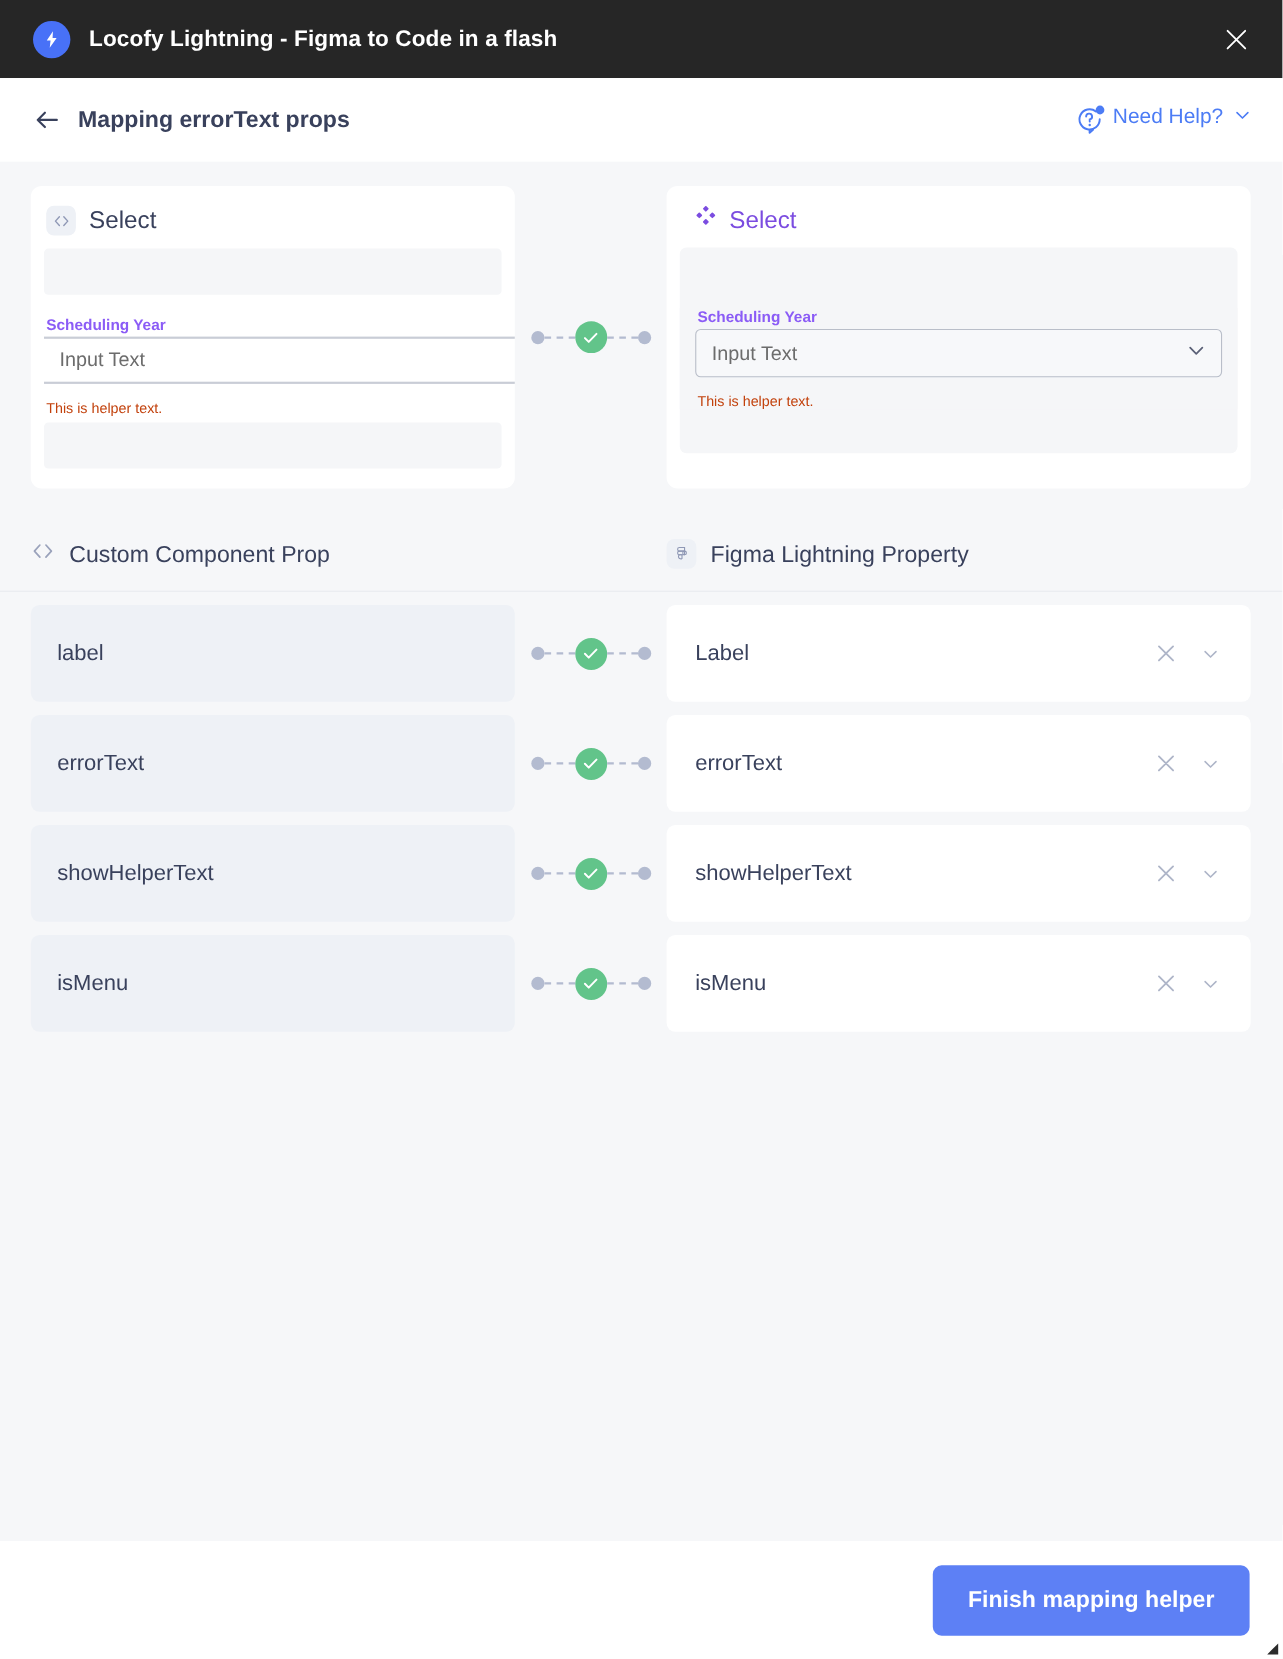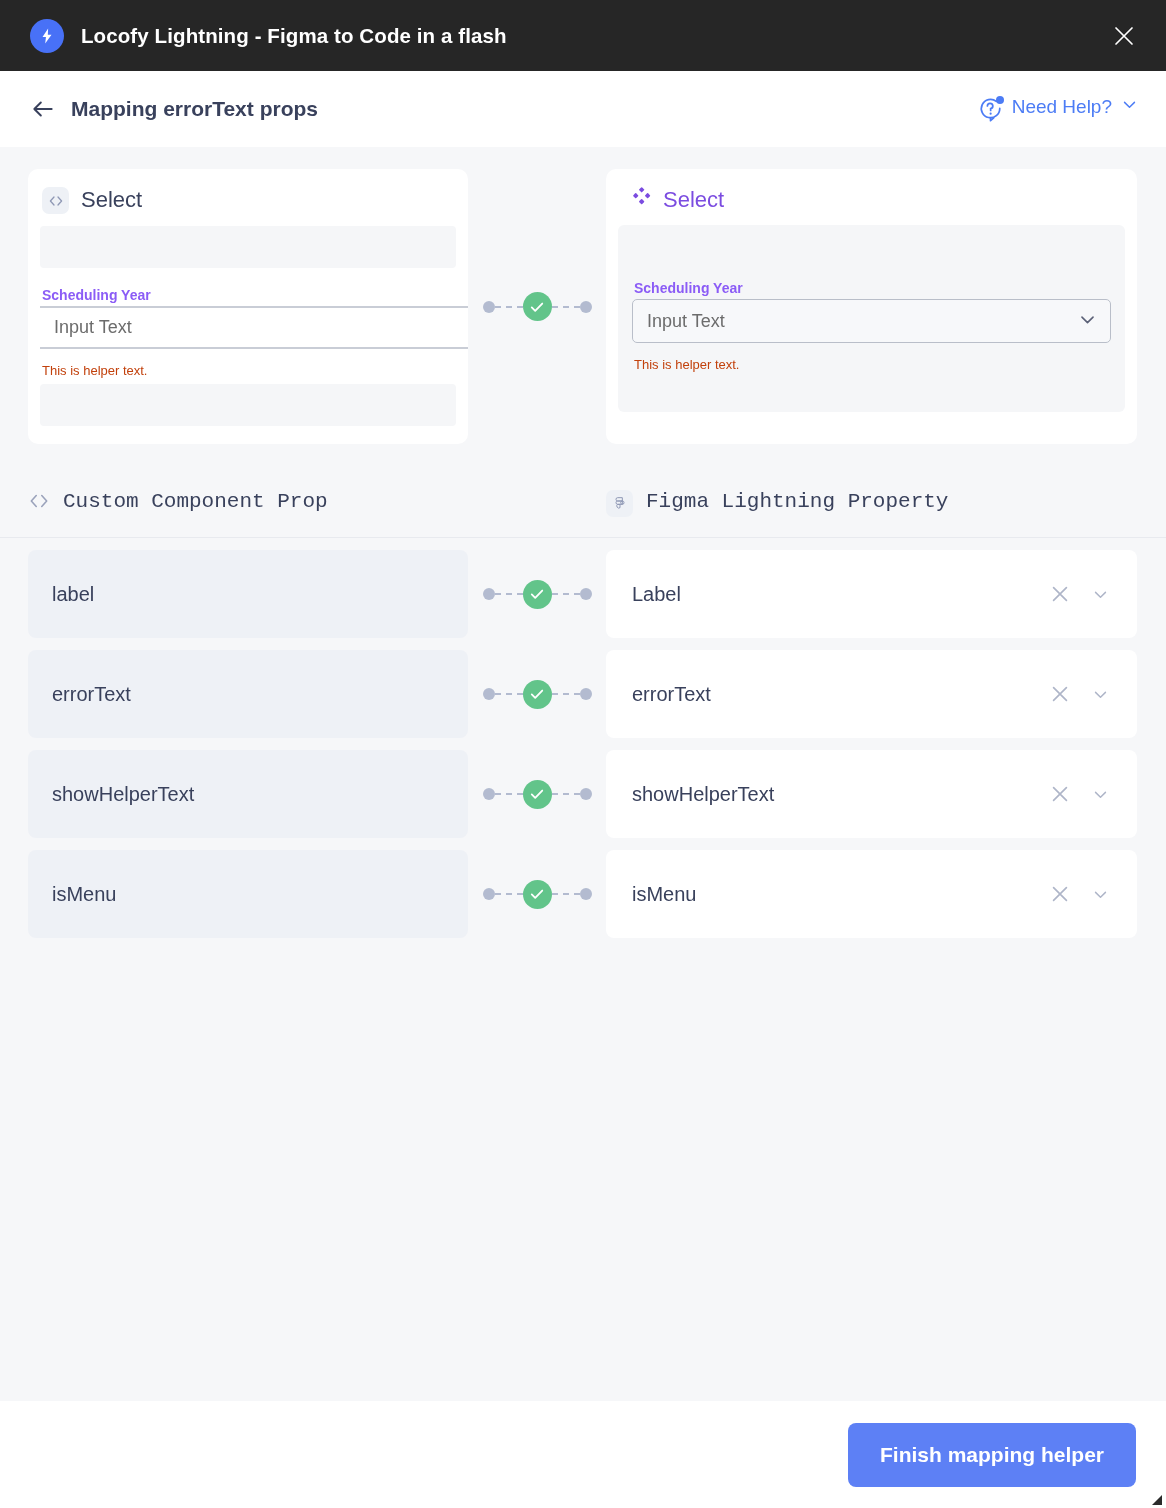--- a/index.html
+++ b/index.html
@@ -105,21 +105,21 @@
   .check-circle {
     width: 29px; height: 29px; border-radius: 50%; background: #62c48a;
     display: flex; align-items: center; justify-content: center; flex: 0 0 29px;
   }
 
   
   .col-headers {
     display: flex; align-items: center; padding: 30px 28px 20px 28px;
     border-bottom: 1px solid #e8eaef; margin: 16px 0 0 0;
   }
-  .col-head { display: flex; align-items: flex-start; gap: 13px; font-family: Liberation Mono, monospace; }
+  .col-head { display: flex; align-items: flex-end; gap: 13px; }
   .col-head-left { width: 578px; flex: 0 0 578px; }
   .col-head-title { font-size: 21px; color: #39415c; font-weight: 400; white-space: nowrap; }
 
   
   .rows { padding: 12px 28px 0 28px; }
   .map-row { display: flex; align-items: center; height: 88px; margin-bottom: 12px; }
   .prop-pill {
     width: 440px; flex: 0 0 440px; height: 88px; background: #eef1f6; border-radius: 8px;
     display: flex; align-items: center; padding: 0 24px;
   }

